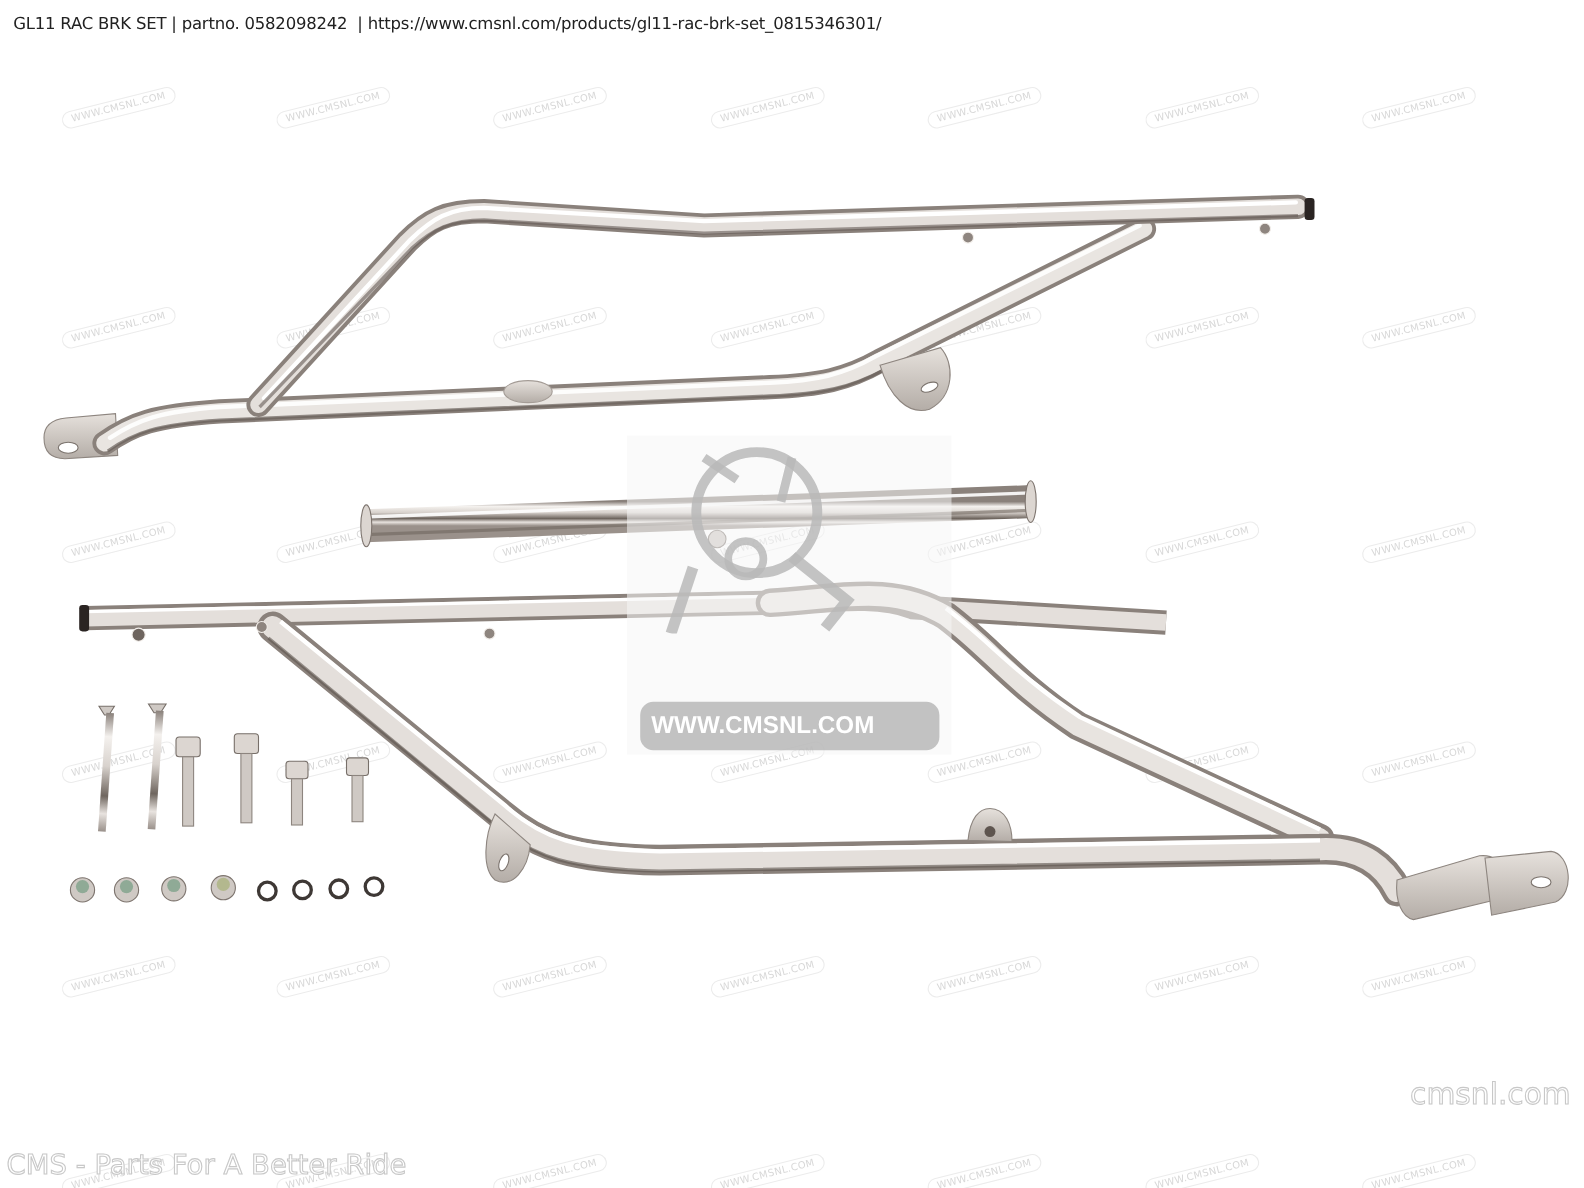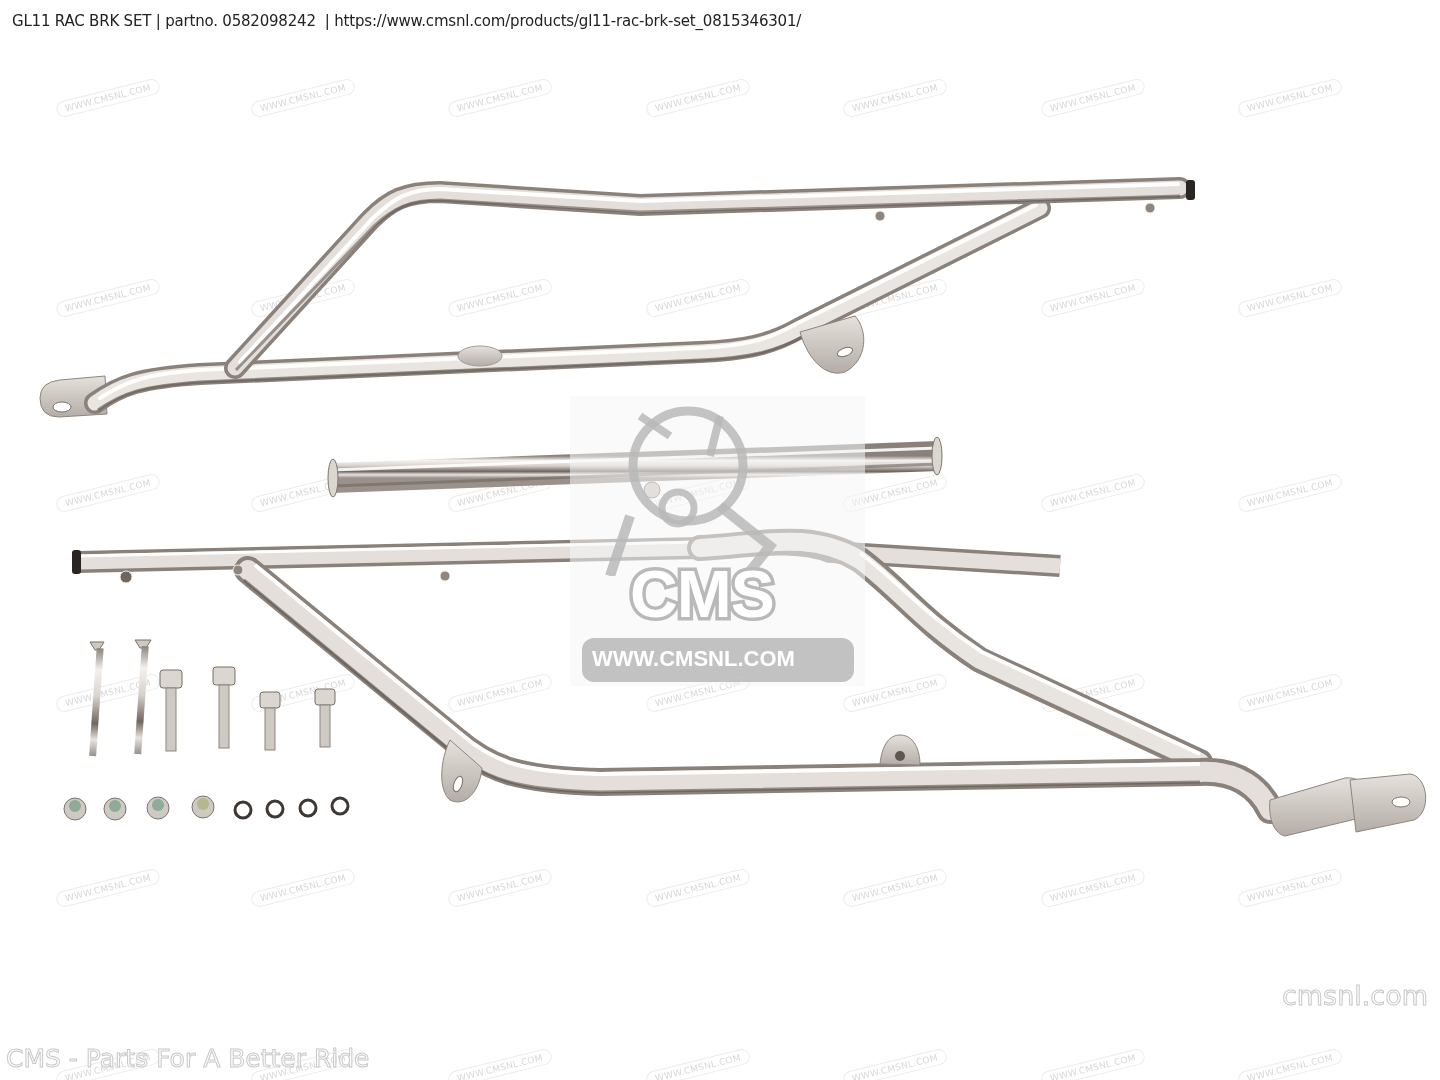--- a/index.html
+++ b/index.html
@@ -223,20 +223,19 @@
     </g>
   </svg>
 
   <div class="logo">
     <svg width="295" height="180" style="position:absolute;left:0;top:0">
       <circle cx="118" cy="70" r="55" fill="none" stroke="#b9b9b9" stroke-width="9" opacity="0.85"></circle>
       <circle cx="108" cy="112" r="16" fill="none" stroke="#b9b9b9" stroke-width="7" opacity="0.85"></circle>
       <path d="M60,120 L40,180 M150,110 L200,150 L180,175" fill="none" stroke="#b9b9b9" stroke-width="10" opacity="0.85"></path>
       <path d="M70,20 L100,40 M150,20 L140,60" fill="none" stroke="#b9b9b9" stroke-width="8" opacity="0.85"></path>
     </svg>
-    <div class="logo-cms">CMS</div>
     <div class="logo-url-bg"></div>
     <div class="logo-url">WWW.CMSNL.COM</div>
   </div>
 
   <div class="footer-left">CMS - Parts For A Better Ride</div>
   <div class="footer-right">cmsnl.com</div>
 </div>
 
 </body></html>

